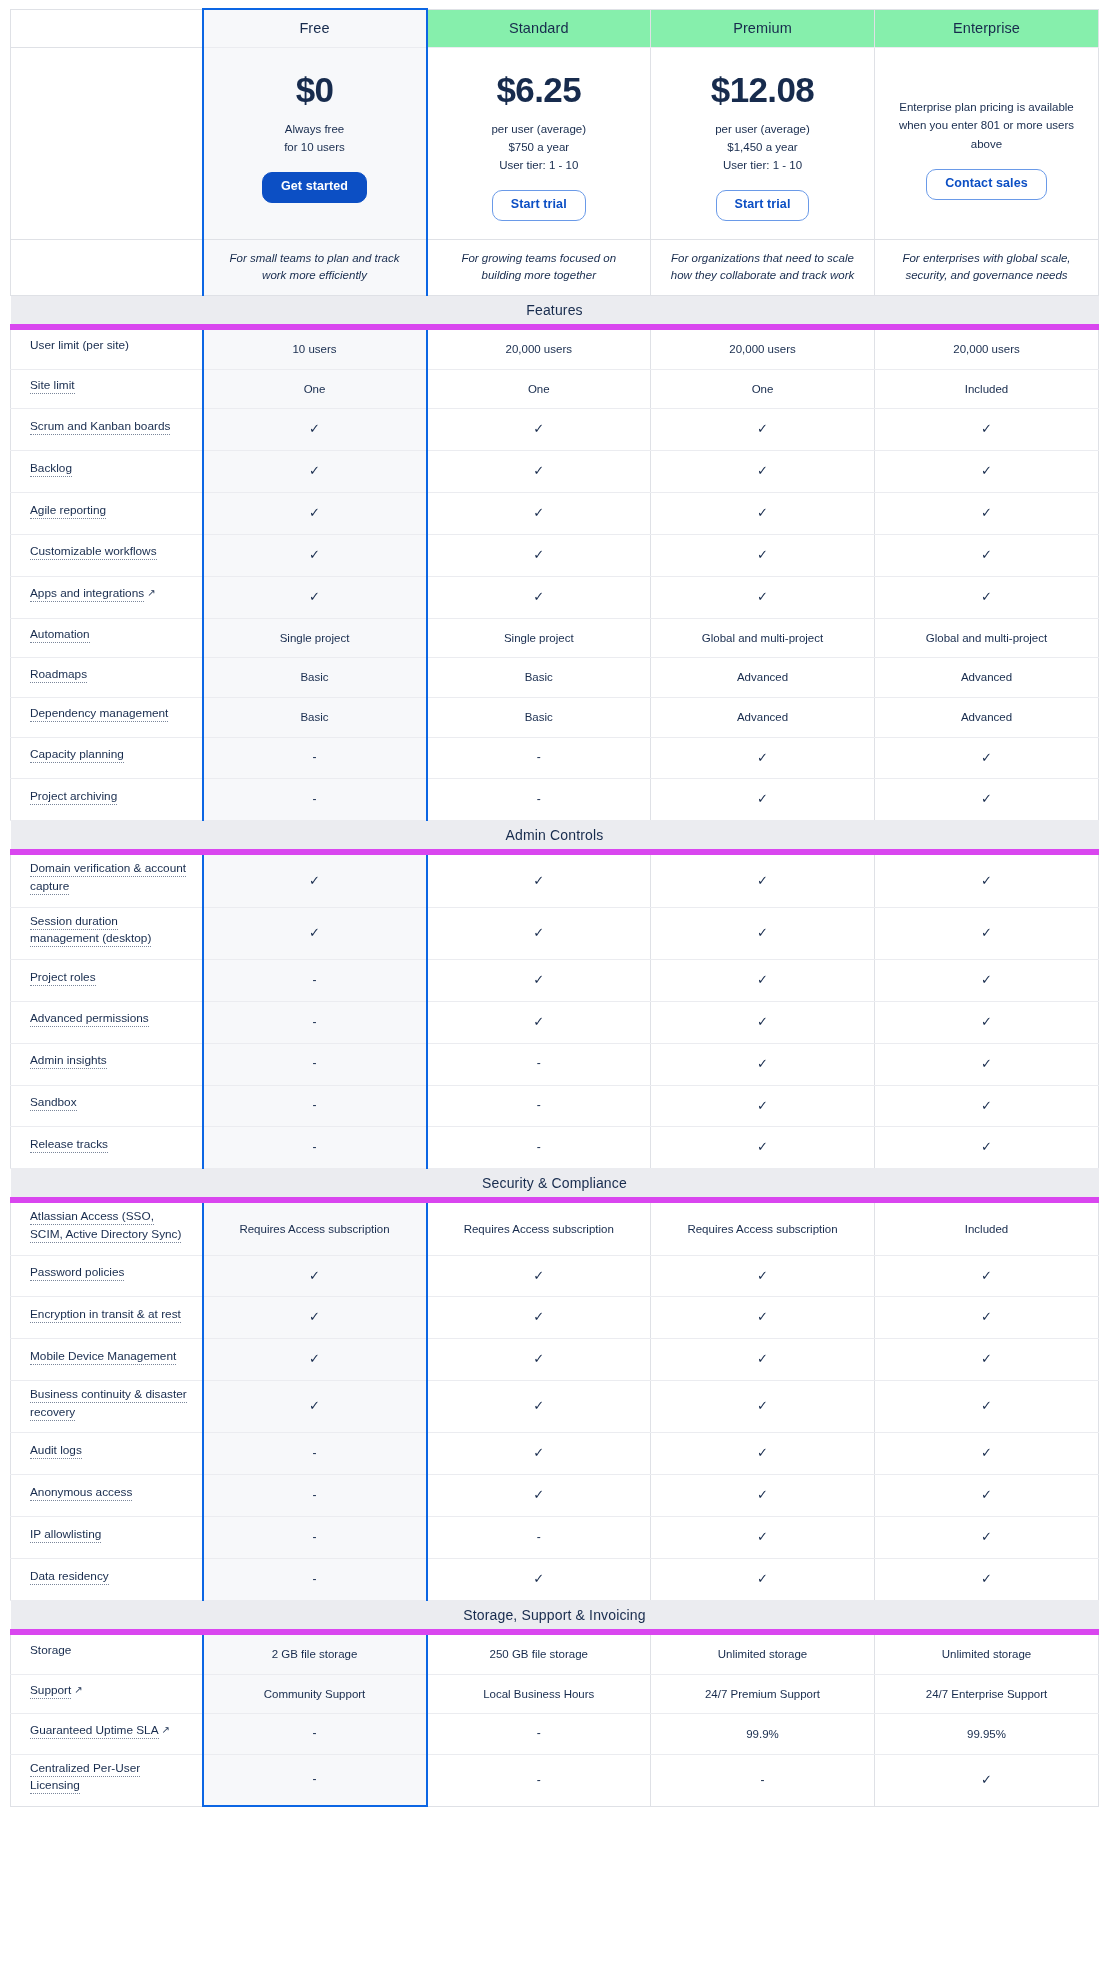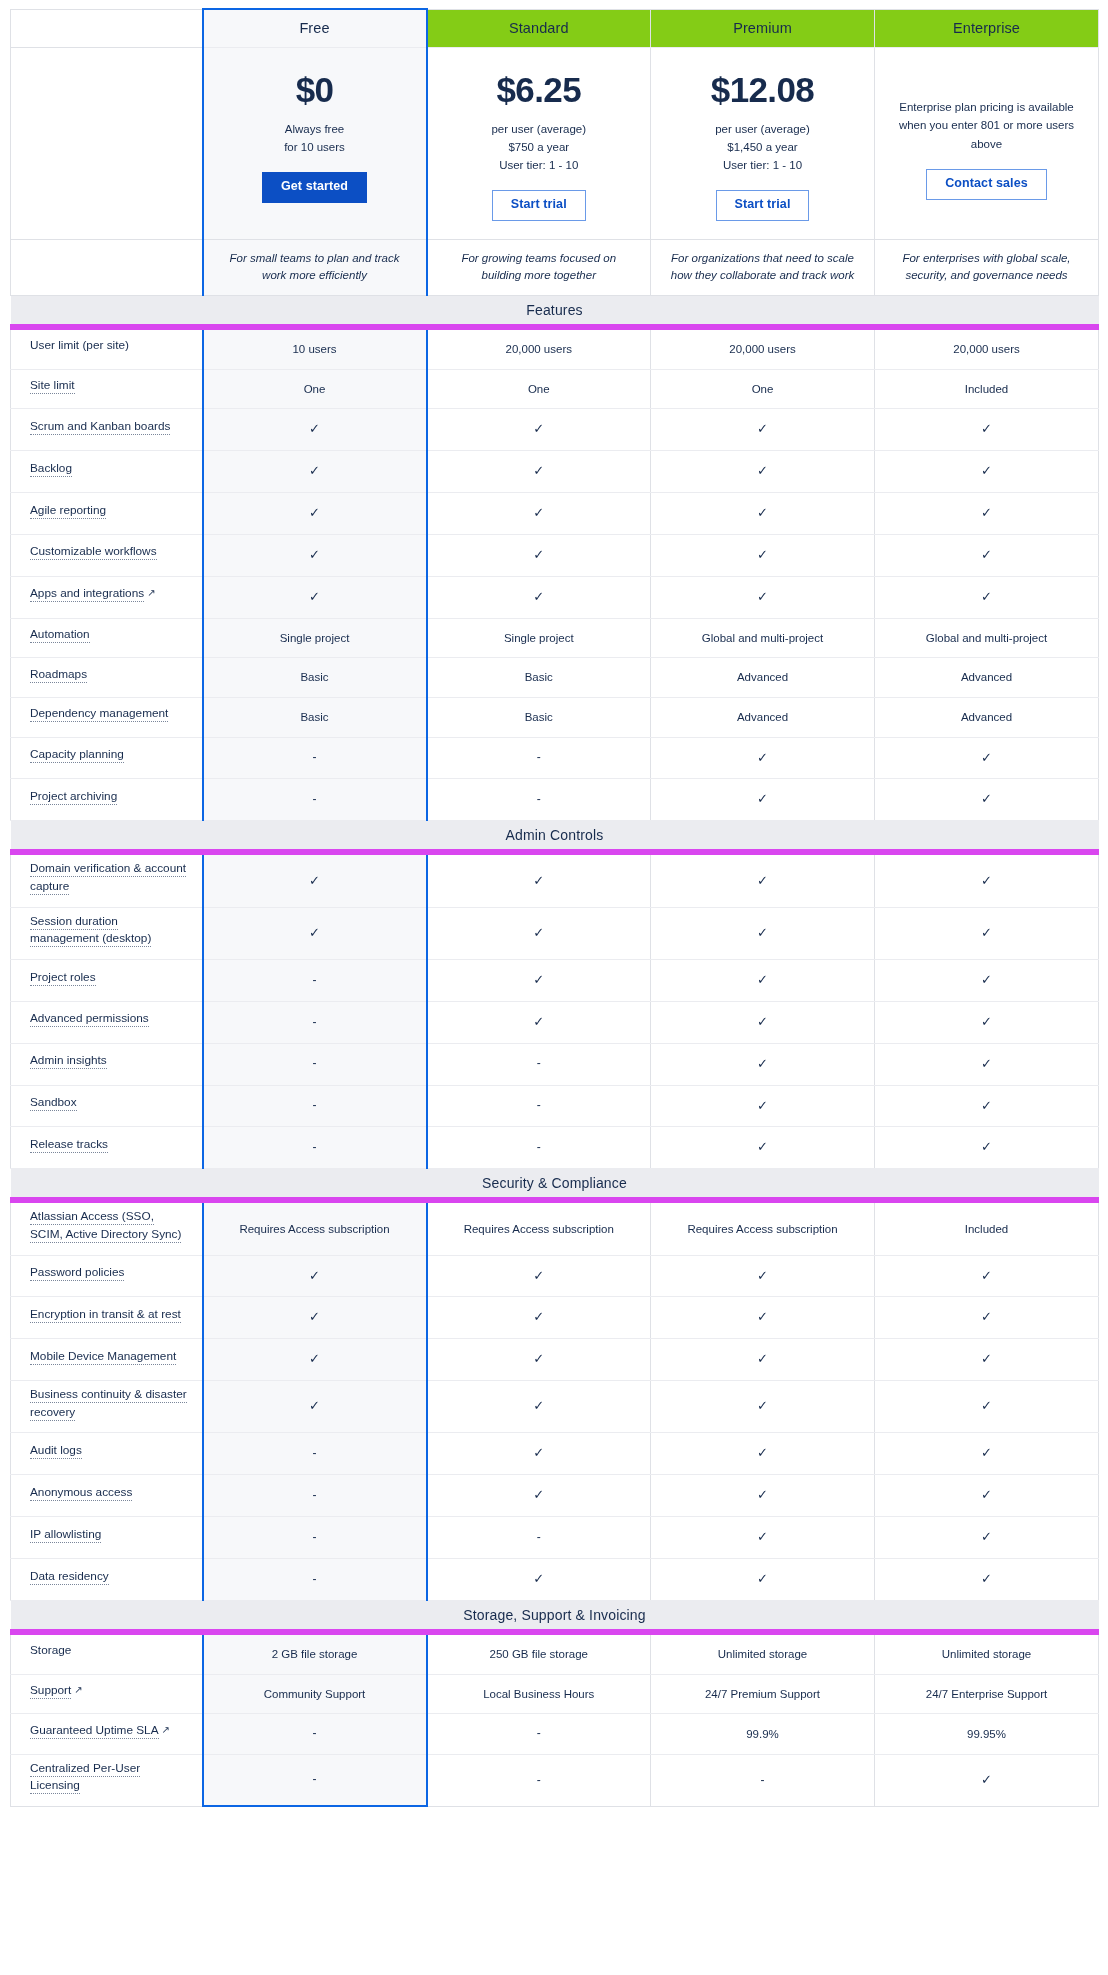--- a/index.html
+++ b/index.html
@@ -18,21 +18,21 @@
 
   
   td.corner-blank {
     border: 1px solid #dfe1e6;
     border-top-left-radius: 4px;
     background: #fff;
   }
   td.plan-head {
     text-align: center;
     vertical-align: middle;
-    background: #84cc16;
+    background: #86efac;
     border-top: 1px solid #dfe1e6;
     border-right: 1px solid #dfe1e6;
     border-bottom: 1px solid #ebecf0;
     height: 38px;
     font-size: 14.5px;
     font-weight: 400;
     color: #172b4d;
     letter-spacing: .1px;
   }
   td.plan-head.first-plan { border-left: 1px solid #dfe1e6; }
@@ -78,21 +78,21 @@
     line-height: 1.62;
     color: #172b4d;
     margin: 36px 6px 0 6px;
   }
   .btn-wrap { margin-top: 16px; }
   .btn {
     display: inline-block;
     font-size: 12.5px;
     font-weight: 700;
     padding: 7px 18px 8px 18px;
-    border-radius: 0;
+    border-radius: 10px;
     cursor: pointer;
     letter-spacing: .1px;
     line-height: 1.1;
   }
   .btn-primary { background: #0c4fc4; color: #ffffff; border: 1px solid #0c4fc4; }
   .btn-secondary { background: #ffffff; color: #0c4fc4; border: 1px solid #6a9ae8; text-align: right; }
 
   
   td.desc-cell {
     text-align: center;

